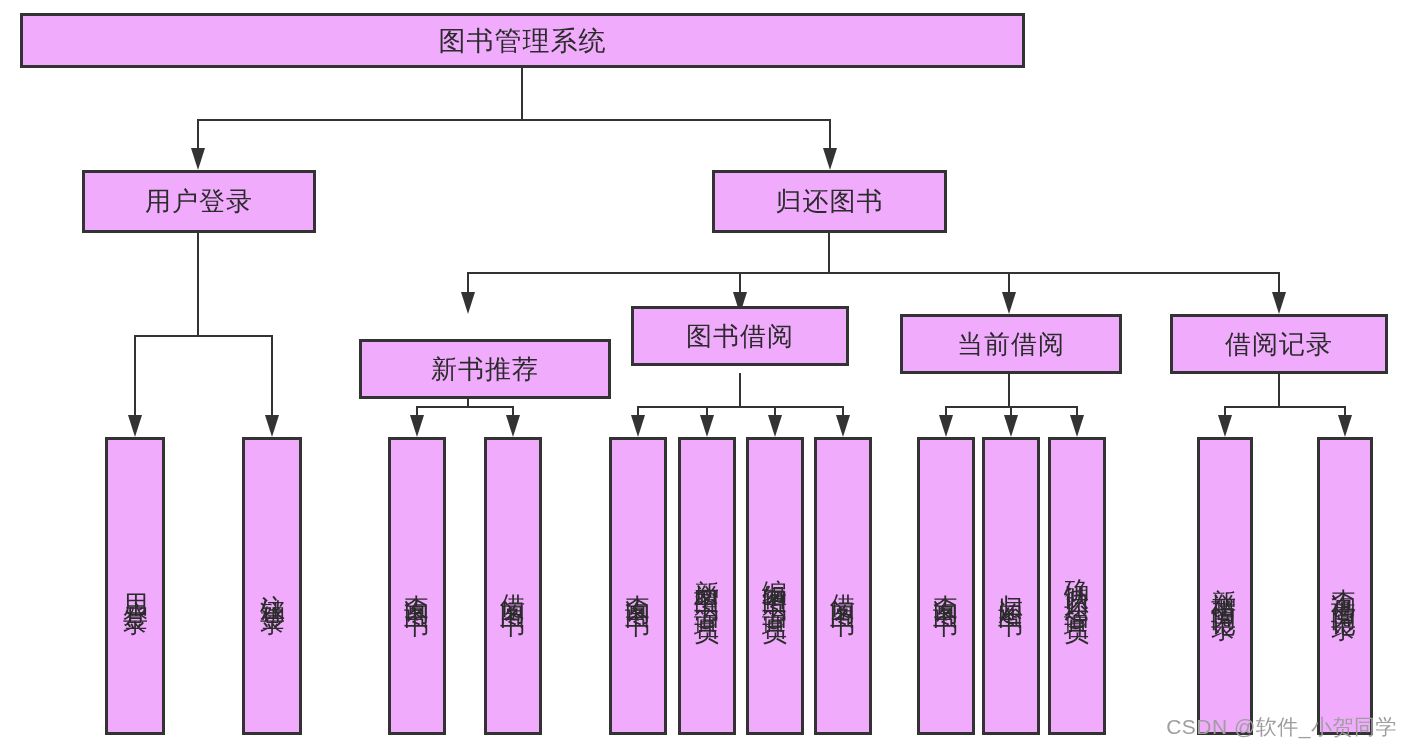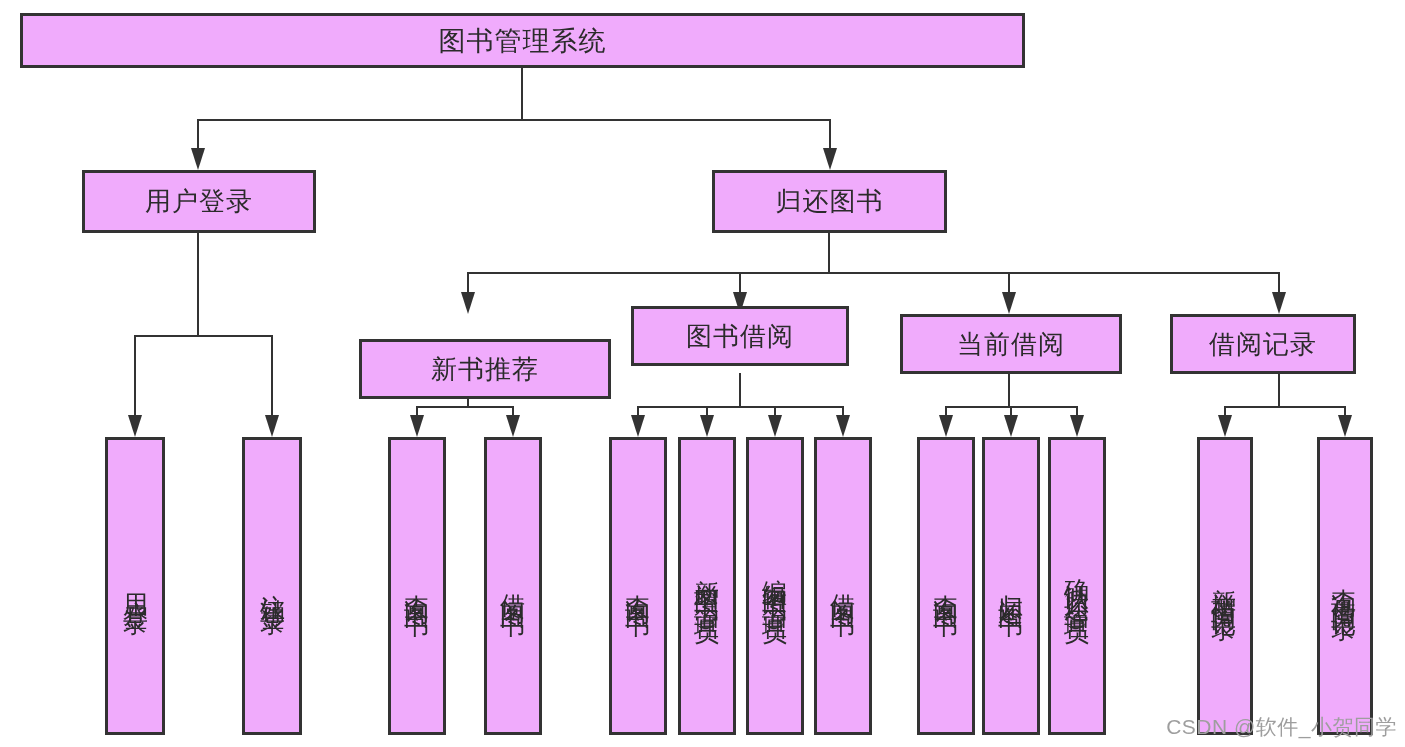--- a/index.html
+++ b/index.html
@@ -100,21 +100,21 @@
   </svg>
 
   <div class="box hbox root" style="left:20px;top:13px;width:1005px;height:55px;">图书管理系统</div>
 
   <div class="box hbox" style="left:82px;top:170px;width:234px;height:63px;">用户登录</div>
   <div class="box hbox" style="left:712px;top:170px;width:235px;height:63px;">归还图书</div>
 
   <div class="box hbox" style="left:359px;top:314px;width:252px;height:60px;margin-top:25px;">新书推荐</div>
   <div class="box hbox" style="left:631px;top:306px;width:218px;height:60px;">图书借阅</div>
   <div class="box hbox" style="left:900px;top:314px;width:222px;height:60px;">当前借阅</div>
-  <div class="box hbox" style="left:1170px;top:314px;width:186px;height:60px;">借阅记录</div>
+  <div class="box hbox" style="left:1170px;top:314px;width:218px;height:60px;">借阅记录</div>
 
   <div class="box vbox" style="left:105px;top:437px;width:60px;height:298px;">用户登录</div>
   <div class="box vbox" style="left:242px;top:437px;width:60px;height:298px;">注销登录</div>
 
   <div class="box vbox" style="left:388px;top:437px;width:58px;height:298px;">查询图书</div>
   <div class="box vbox" style="left:484px;top:437px;width:58px;height:298px;">借阅图书</div>
 
   <div class="box vbox" style="left:609px;top:437px;width:58px;height:298px;">查询图书</div>
   <div class="box vbox" style="left:678px;top:437px;width:58px;height:298px;">新增图书（管理员）</div>
   <div class="box vbox" style="left:746px;top:437px;width:58px;height:298px;">编辑图书（管理员）</div>

